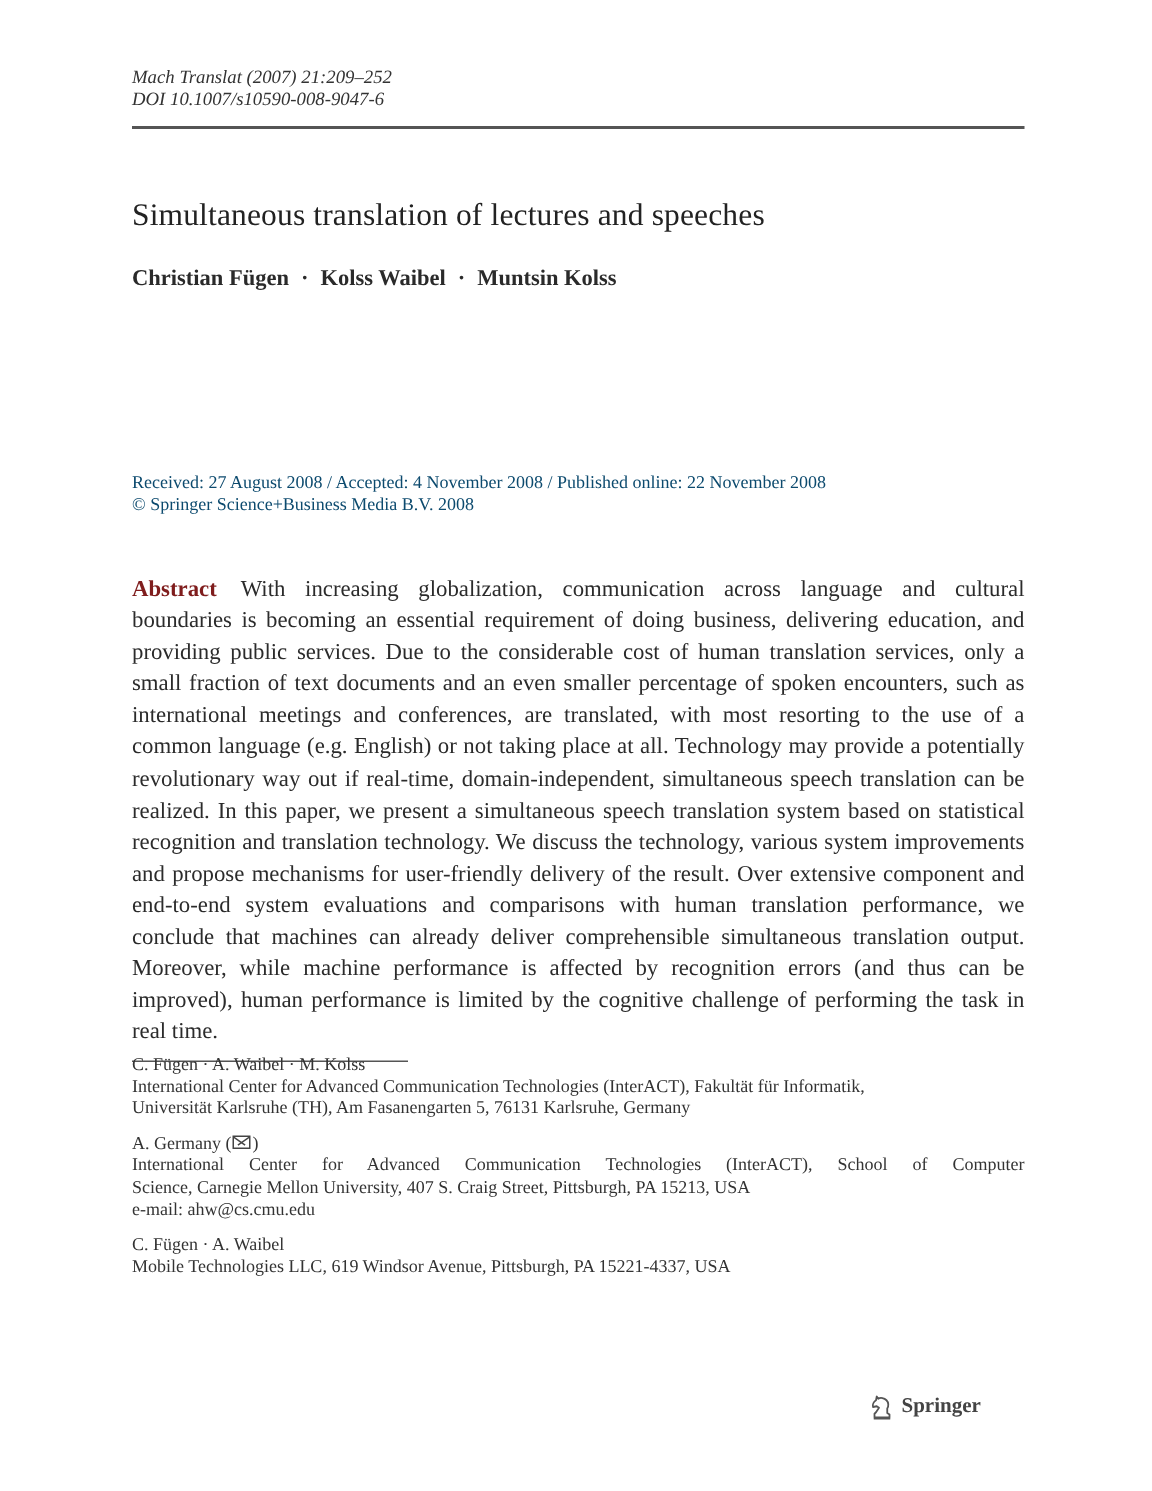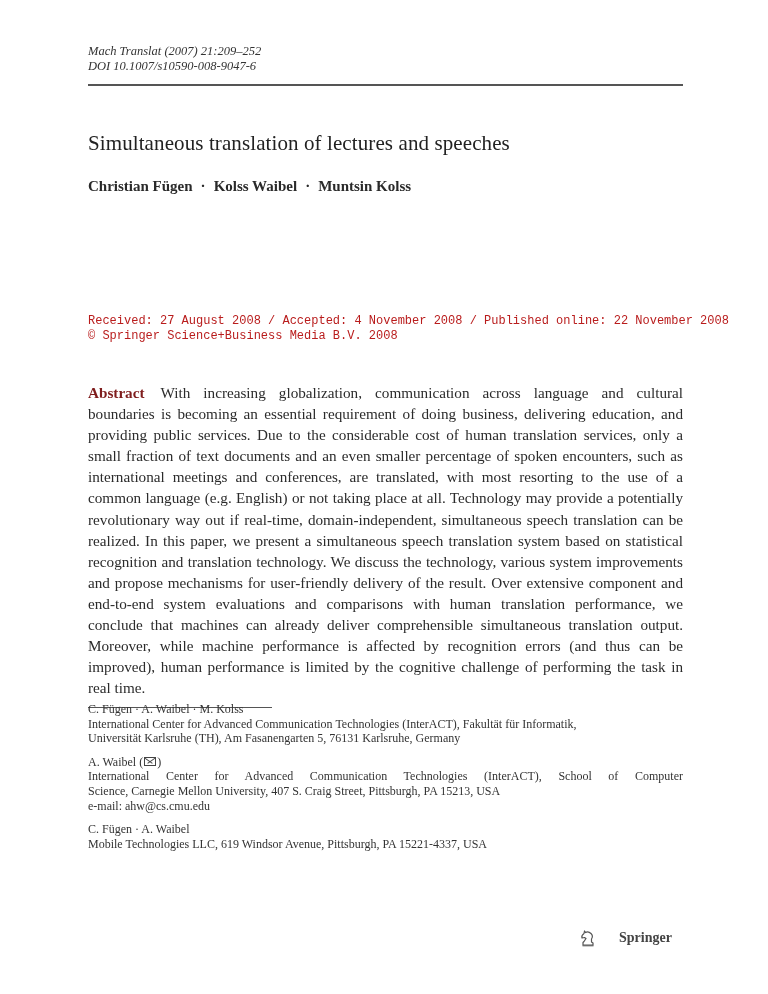--- a/index.html
+++ b/index.html
@@ -64,23 +64,22 @@
       display: inline-block;
       margin: 0 8px;
       font-weight: bold;
     }
     .dates {
       position: absolute;
       top: 314px;
       left: 0;
       font-size: 12px;
       line-height: 14.5px;
-      color: #b91c1c;
-      white-space: nowrap;
-      font-family: Liberation Mono, monospace;
+      color: #0c4a6e;
+      white-space: nowrap;
     }
     .abstract {
       position: absolute;
       top: 382px;
       left: 0;
       width: 595px;
       margin: 0;
       font-size: 15.2px;
       line-height: 21.1px;
       text-align: justify;
@@ -134,21 +133,21 @@
       background: #444;
     }
     .mail-icon::before { left: 2px; transform: rotate(-55deg); }
     .mail-icon::after { right: 2px; transform: rotate(55deg); }
     .publisher {
       position: absolute;
       top: 929px;
       left: 491px;
       display: flex;
       align-items: center;
-      gap: 22px;
+      gap: 4px;
       font-size: 14px;
       font-weight: bold;
       color: #444;
       white-space: nowrap;
     }
     .publisher svg { display: block; }
   </style>
 </head>
 <body>
 
@@ -177,21 +176,21 @@
   <div class="foot-rule"></div>
 
   <div class="footnotes">
     <div class="fn-block">
       <div>C. Fügen · A. Waibel · M. Kolss</div>
       <div>International Center for Advanced Communication Technologies (InterACT), Fakultät für Informatik,</div>
       <div>Universität Karlsruhe (TH), Am Fasanengarten 5, 76131 Karlsruhe, Germany</div>
     </div>
     <div class="fn-block">
       <div>
-        <span>A. Waibel</span>
+        <span>A. Germany</span>
         (<span class="mail-icon"></span>)
       </div>
       <div class="justify-line">International Center for Advanced Communication Technologies (InterACT), School of Computer</div>
       <div>Science, Carnegie Mellon University, 407 S. Craig Street, Pittsburgh, PA 15213, USA</div>
       <div>e-mail: ahw@cs.cmu.edu</div>
     </div>
     <div class="fn-block">
       <div>C. Fügen · A. Waibel</div>
       <div>Mobile Technologies LLC, 619 Windsor Avenue, Pittsburgh, PA 15221-4337, USA</div>
     </div>

